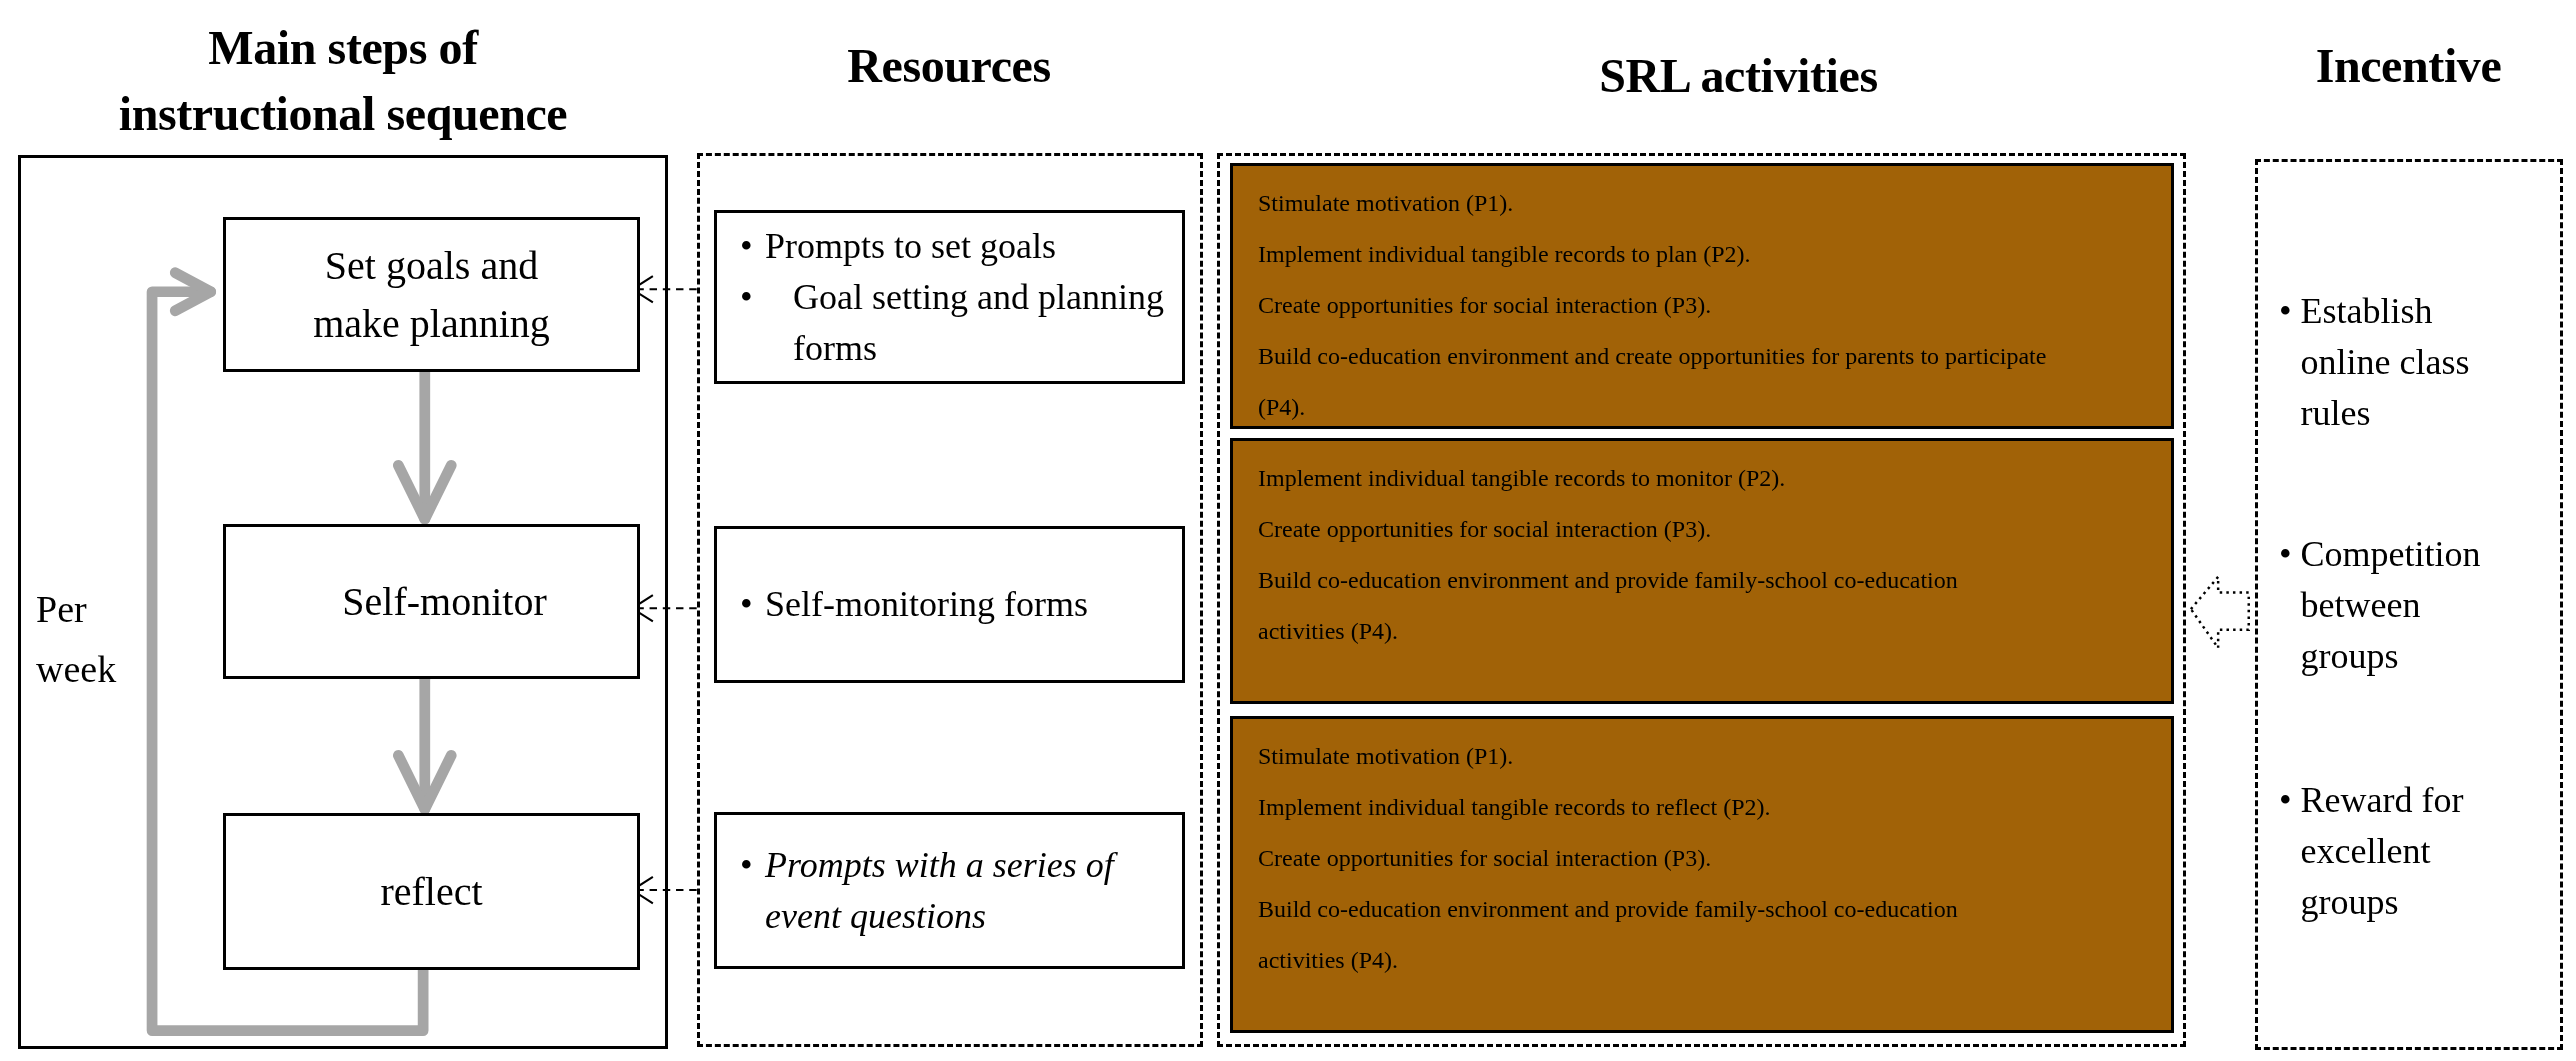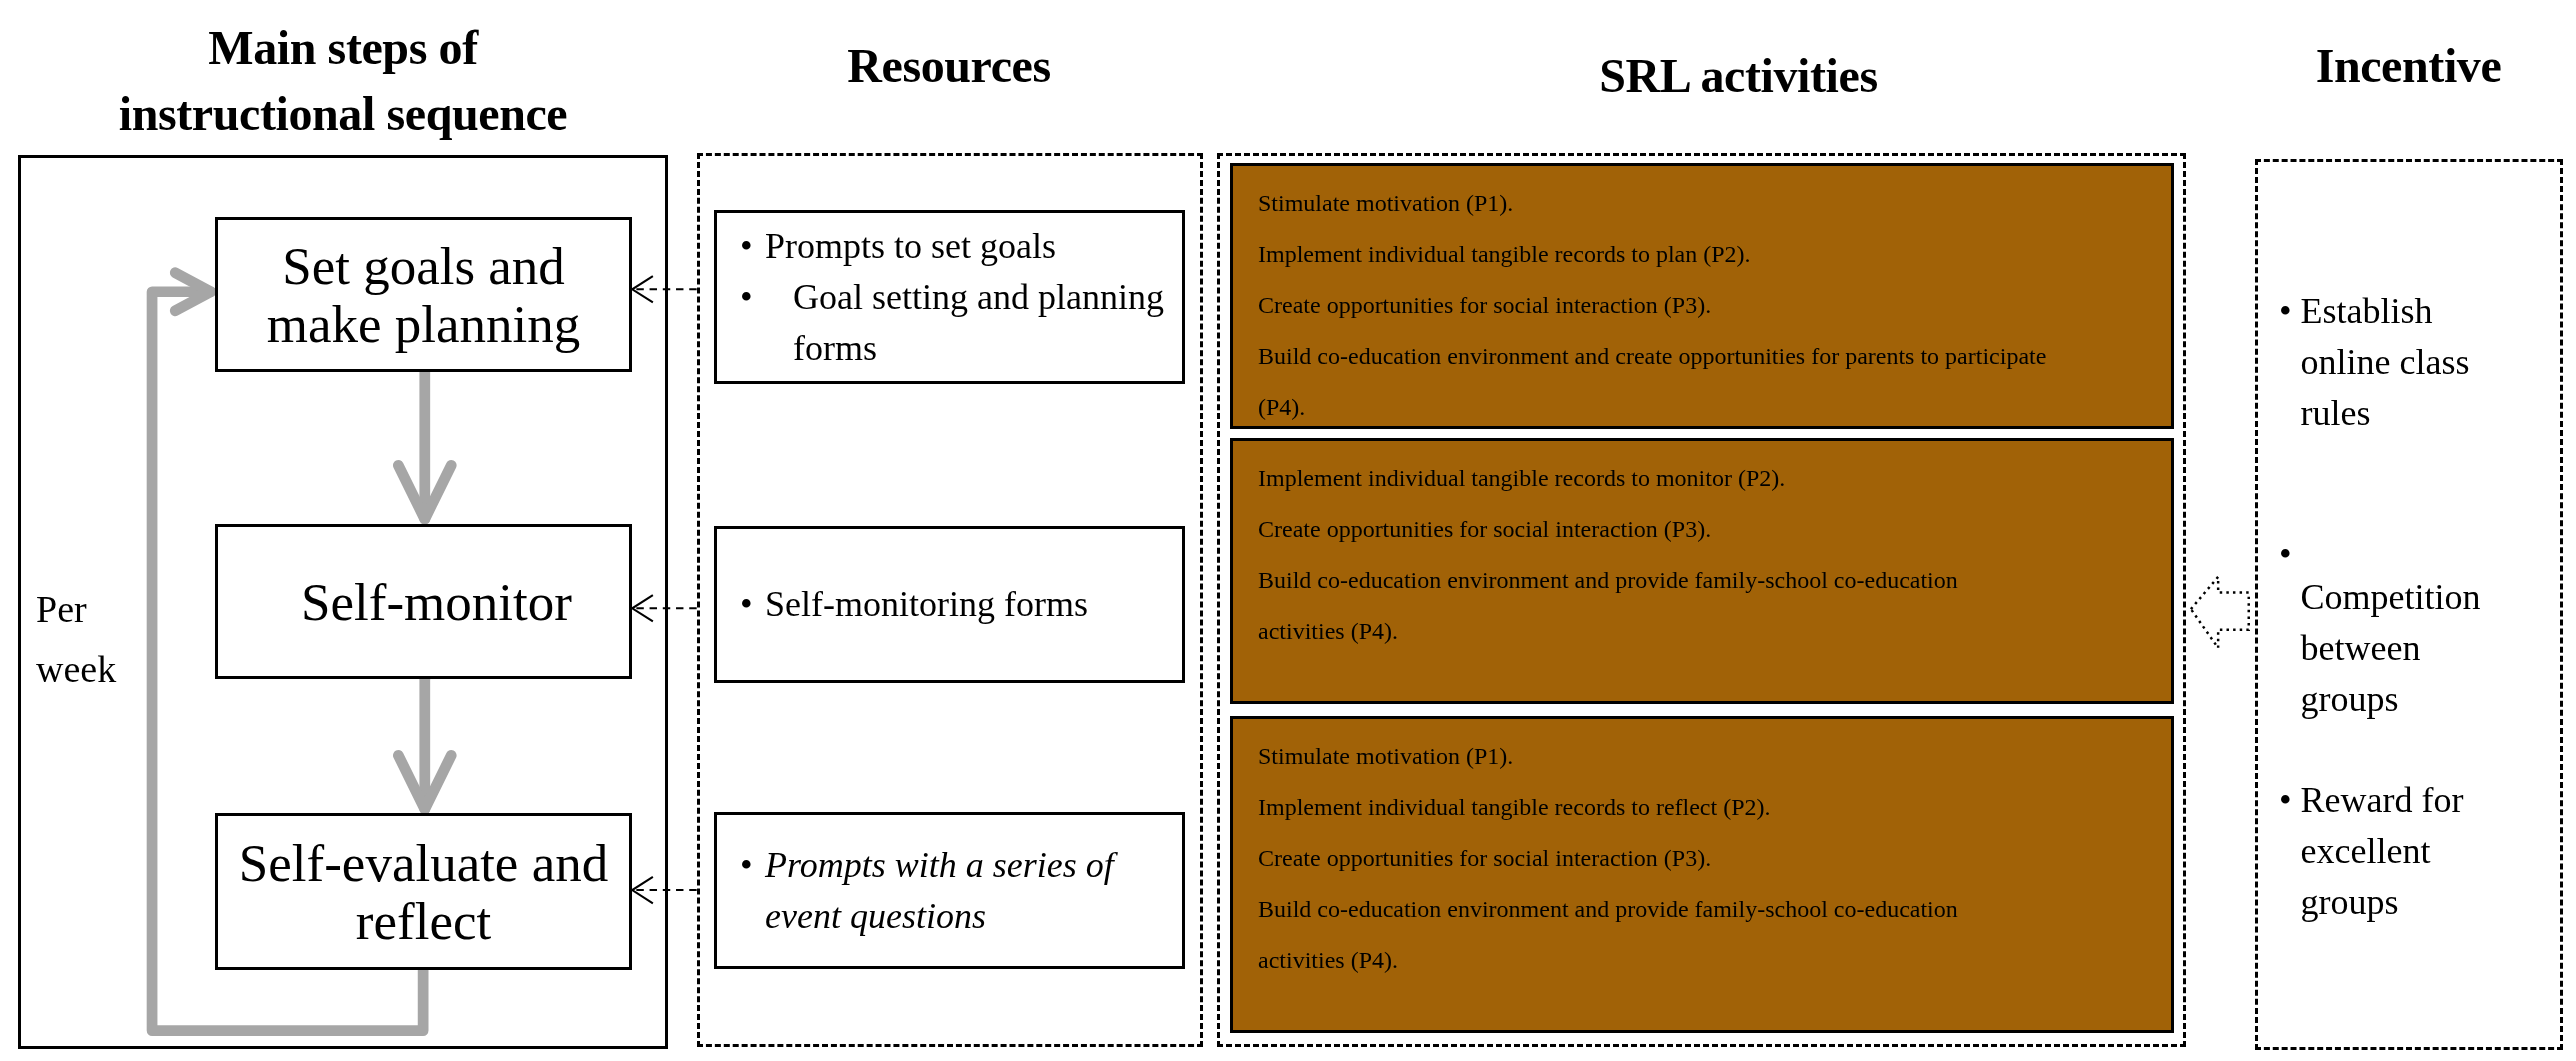--- a/index.html
+++ b/index.html
@@ -4,21 +4,21 @@
 <style>
   html, body { margin: 0; padding: 0; background: #ffffff; }
   body { width: 2576px; height: 1062px; position: relative; overflow: hidden;
          font-family: "Liberation Serif", "DejaVu Serif", serif; color: #000; }
   .abs { position: absolute; box-sizing: border-box; }
   .heading { position: absolute; font-weight: bold; font-size: 48px; line-height: 66px;
              text-align: center; letter-spacing: -0.4px; }
   .solid { border: 3.3px solid #000; }
   .dashed { border: 3.3px dashed #000; }
   .step { display: flex; align-items: center; justify-content: center; text-align: center;
-          font-size: 53px; line-height: 58px; background: #fff; }
+          font-size: 40px; line-height: 58px; background: #fff; margin-left: 8px; }
   .res { display: flex; flex-direction: column; justify-content: center; padding-left: 23px;
          font-size: 36px; line-height: 51px; background: #fff; }
   .bullet-row { display: flex; }
   .bullet-row .dot { width: 25px; flex: none; }
   .srl { padding: 11.6px 25px 0 25px; font-size: 24px; line-height: 51px; background: #a16207; }
   .srl div { white-space: pre-line; }
   .inc-list { position: absolute; font-size: 36px; line-height: 51px; }
   .inc-item { display: flex; margin-bottom: 0; }
   .inc-item .dot { width: 21.5px; flex: none; }
   .perweek { font-size: 38px; line-height: 60px; }
@@ -73,21 +73,20 @@
   <div>
     <div>Set goals and</div>
     <div>make planning</div>
   </div>
 </div>
 <div class="abs solid step" style="left:215px; top:524px; width:417px; height:155px;padding-left:26px;">
   <div>Self-monitor</div>
 </div>
 <div class="abs solid step" style="left:215px; top:813px; width:417px; height:157px;">
   <div>
-    <div>Self-evaluate and</div>
     <div>reflect</div>
   </div>
 </div>
 
 <div class="abs dashed" style="left:697px; top:153px; width:506px; height:894px;"></div>
 
 <div class="abs solid res" style="left:714px; top:210px; width:471px; height:174px;">
   <div class="bullet-row">
     <span class="dot">•</span>
     <span>Prompts to set goals</span>
@@ -138,21 +137,21 @@
 
 <div class="inc-list" style="left:2279px; top:286px; width:264px;">
   <div class="inc-item">
     <span class="dot">•</span>
     <span style="width:223px;">Establish online class rules</span>
   </div>
 </div>
 <div class="inc-list" style="left:2279px; top:529px; width:273px;">
   <div class="inc-item">
     <span class="dot">•</span>
-    <span style="width:223px;margin-top:43px;">Competition between groups</span>
+    <span style="width:223px;">Competition between groups</span>
   </div>
 </div>
 <div class="inc-list" style="left:2279px; top:775px; width:264px;">
   <div class="inc-item">
     <span class="dot">•</span>
     <span style="width:207px;">Reward for excellent groups</span>
   </div>
 </div>
 
 

